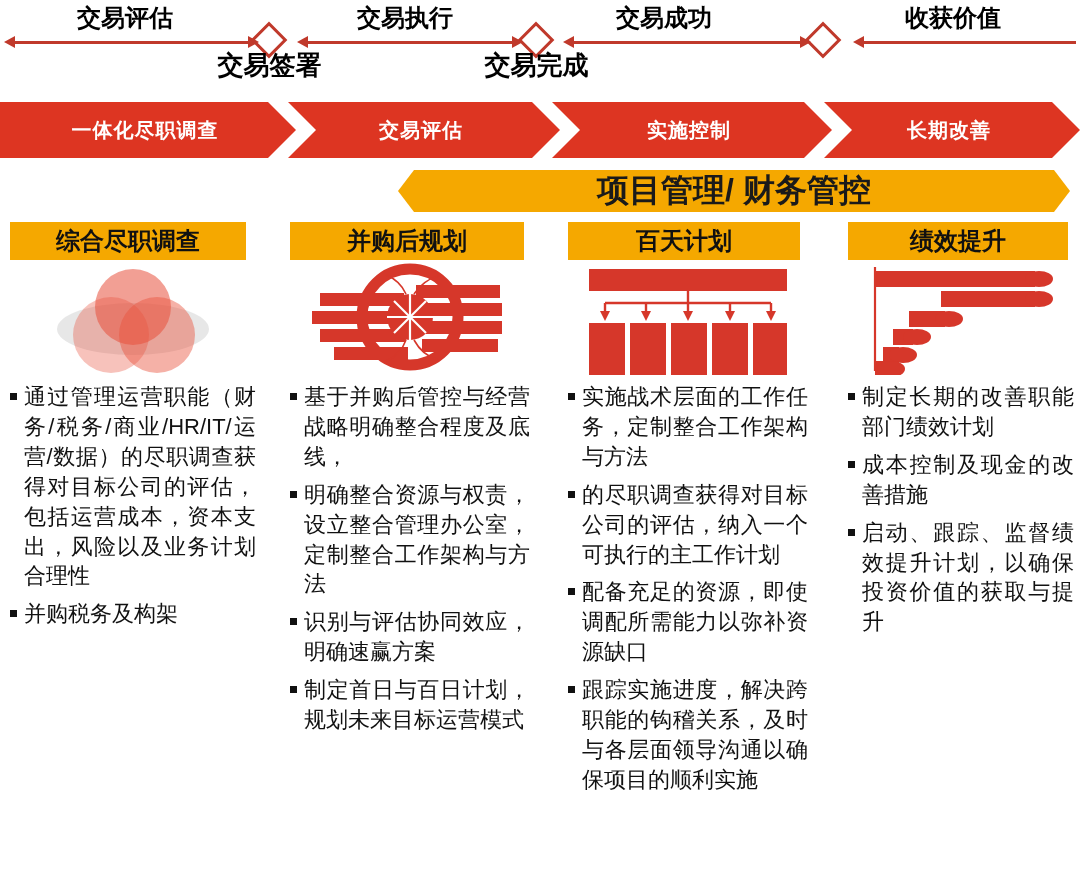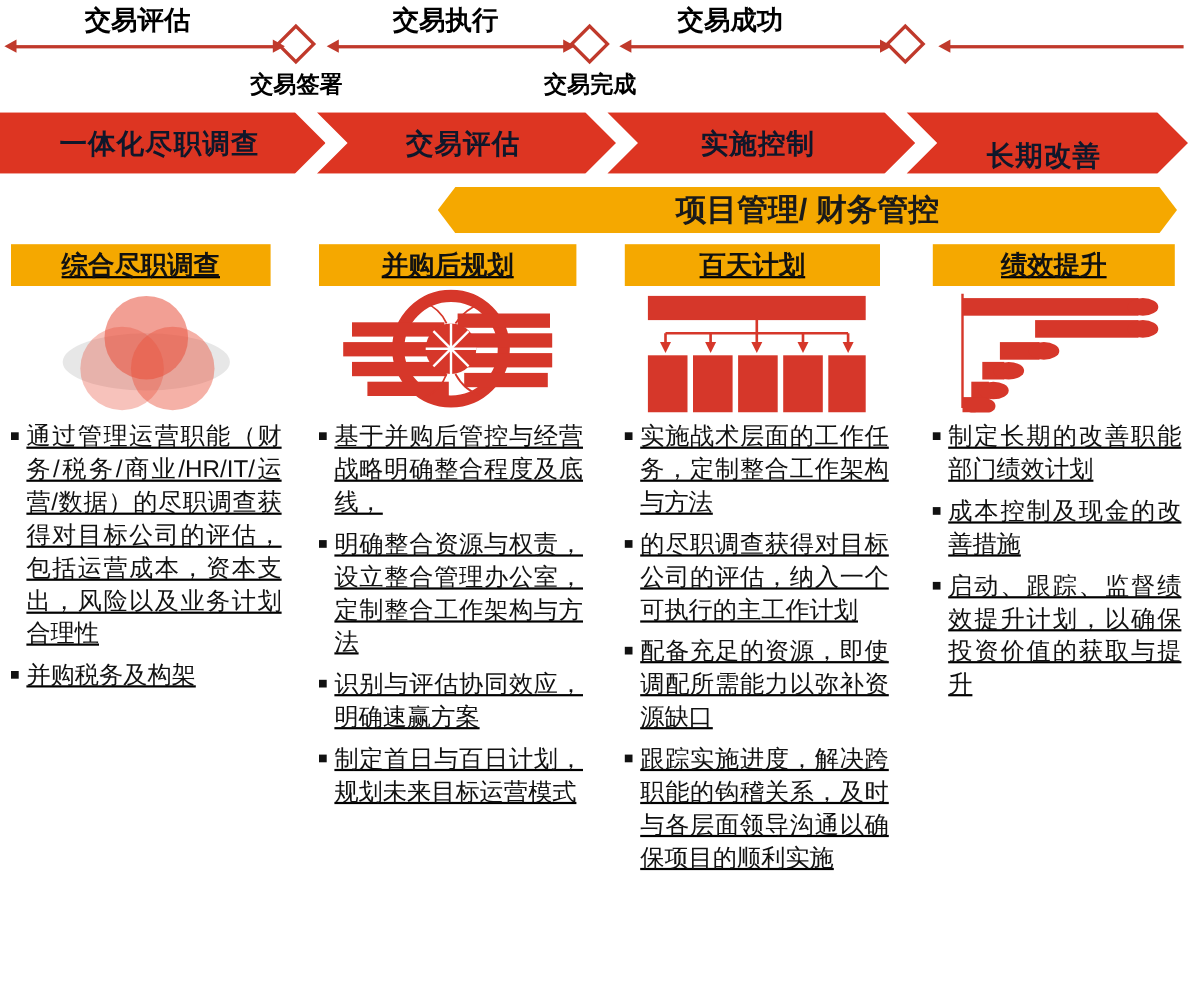--- a/index.html
+++ b/index.html
@@ -29,51 +29,51 @@
   }
   .arrow-head.left  { border-right: 11px solid #C0392B; }
   .arrow-head.right { border-left: 11px solid #C0392B; }
 
   .diamond {
     position: absolute; top: 27px; width: 26px; height: 26px;
     border: 3px solid #C0392B; transform: rotate(45deg);
     background: transparent;
   }
   .milestone-label {
-    position: absolute; top: 63px;
-    font-size: 21px; font-weight: bold; color: #000;
+    position: absolute; top: 48px;
+    font-size: 26px; font-weight: bold; color: #000;
     text-align: center; white-space: nowrap;
   }
 
   
   .chev-band { position: absolute; left: 0; top: 102px; height: 56px; width: 1080px; }
   .chev {
     position: absolute; top: 0; height: 56px;
     background: #DD3522;
     display: flex; align-items: center; justify-content: center;
   }
   .chev-1 { clip-path: polygon(0 0, calc(100% - 28px) 0, 100% 50%, calc(100% - 28px) 100%, 0 100%, 0 100%); }
   .chev-n { clip-path: polygon(0 0, calc(100% - 28px) 0, 100% 50%, calc(100% - 28px) 100%, 0 100%, 28px 50%); }
   .chev span {
-    color: #0f172a; font-size: 25px; font-weight: bold;
+    color: #ffffff; font-size: 20px; font-weight: bold;
     letter-spacing: 1px; white-space: nowrap;
     margin-left: -6px;
   }
 
   
   .pm-band {
     position: absolute; left: 398px; top: 170px; width: 672px; height: 42px;
     background: #F5A800;
     clip-path: polygon(16px 0, calc(100% - 16px) 0, 100% 50%, calc(100% - 16px) 100%, 16px 100%, 0 50%);
     display: flex; align-items: center; justify-content: center;
   }
-  .pm-band span { font-size: 28px; font-weight: bold; color: #1a1a1a; white-space: nowrap; }
-
-  
-  .col { position: absolute; top: 222px; text-decoration: underline; }
+  .pm-band span { font-size: 32px; font-weight: bold; color: #1a1a1a; white-space: nowrap; }
+
+  
+  .col { position: absolute; top: 222px; }
   .col-head {
     background: #F5A800; height: 38px;
     display: flex; align-items: center; justify-content: center;
   }
   .col-head span { font-size: 24px; font-weight: bold; color: #111; white-space: nowrap; }
 
   .icon-wrap {
     position: relative; height: 118px; width: 100%;
     display: flex; align-items: center; justify-content: center;
   }
@@ -103,20 +103,21 @@
 </head>
 <body>
 
 <div id="root">
 
   <div class="timeline">
 
     <div class="phase-label" style="left:0px; width:250px;">交易评估</div>
     <div class="phase-label" style="left:280px; width:250px;">交易执行</div>
     <div class="phase-label" style="left:539px; width:250px;">交易成功</div>
+    <div class="phase-label" style="left:828px; width:250px;">收获价值</div>
 
     <div class="arrow-row">
       <div class="arrow-head left" style="left:4px;"></div>
       <div class="arrow-line" style="left:14px; width:235px;"></div>
       <div class="arrow-head right" style="left:248px;"></div>
     </div>
 
     <div class="arrow-row">
       <div class="arrow-head left" style="left:297px;"></div>
       <div class="arrow-head right" style="left:512px;"></div>
@@ -145,21 +146,21 @@
   <div class="chev-band">
     <div class="chev chev-1" style="left:0px;   width:296px;">
       <span>一体化尽职调查</span>
     </div>
     <div class="chev chev-n" style="left:288px; width:272px;">
       <span>交易评估</span>
     </div>
     <div class="chev chev-n" style="left:552px; width:280px;">
       <span>实施控制</span>
     </div>
-    <div class="chev chev-n" style="left:824px; width:256px;align-items:flex-end;">
+    <div class="chev chev-n" style="left:824px; width:256px;">
       <span>长期改善</span>
     </div>
   </div>
 
   <div class="pm-band">
     <span>项目管理/ 财务管控</span>
   </div>
 
   <div class="col" id="col1">
     <div class="col-head">

